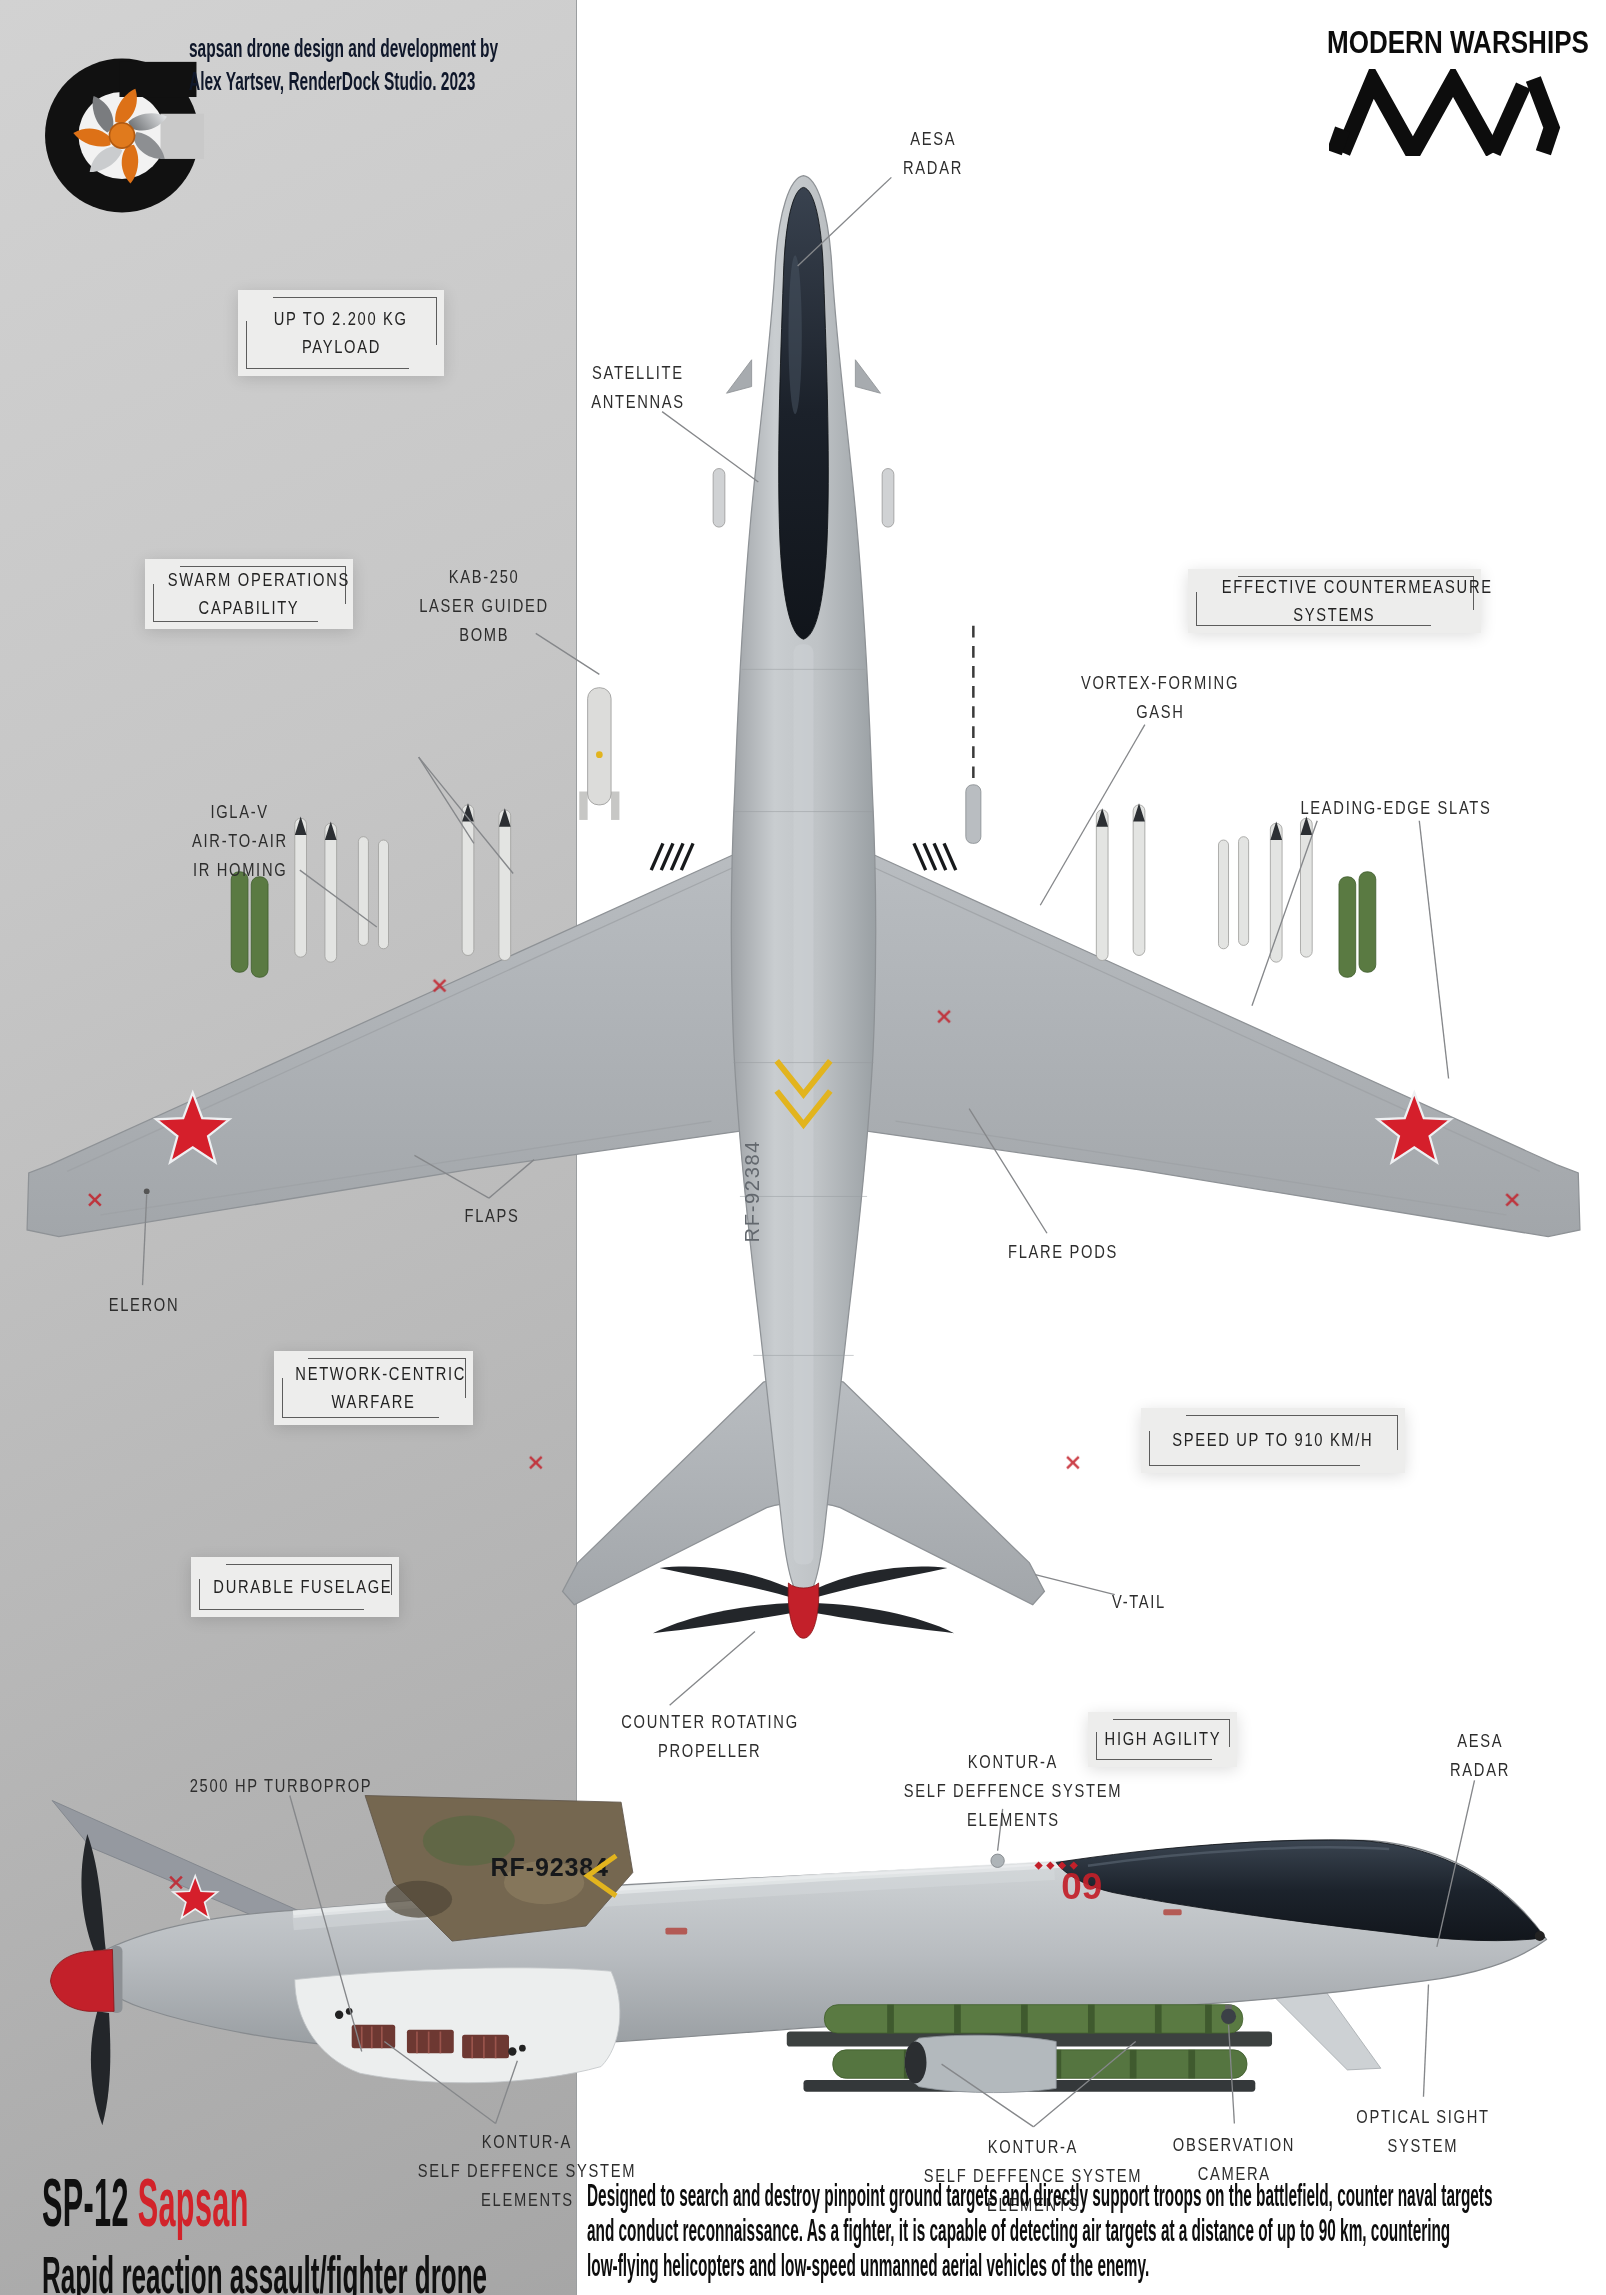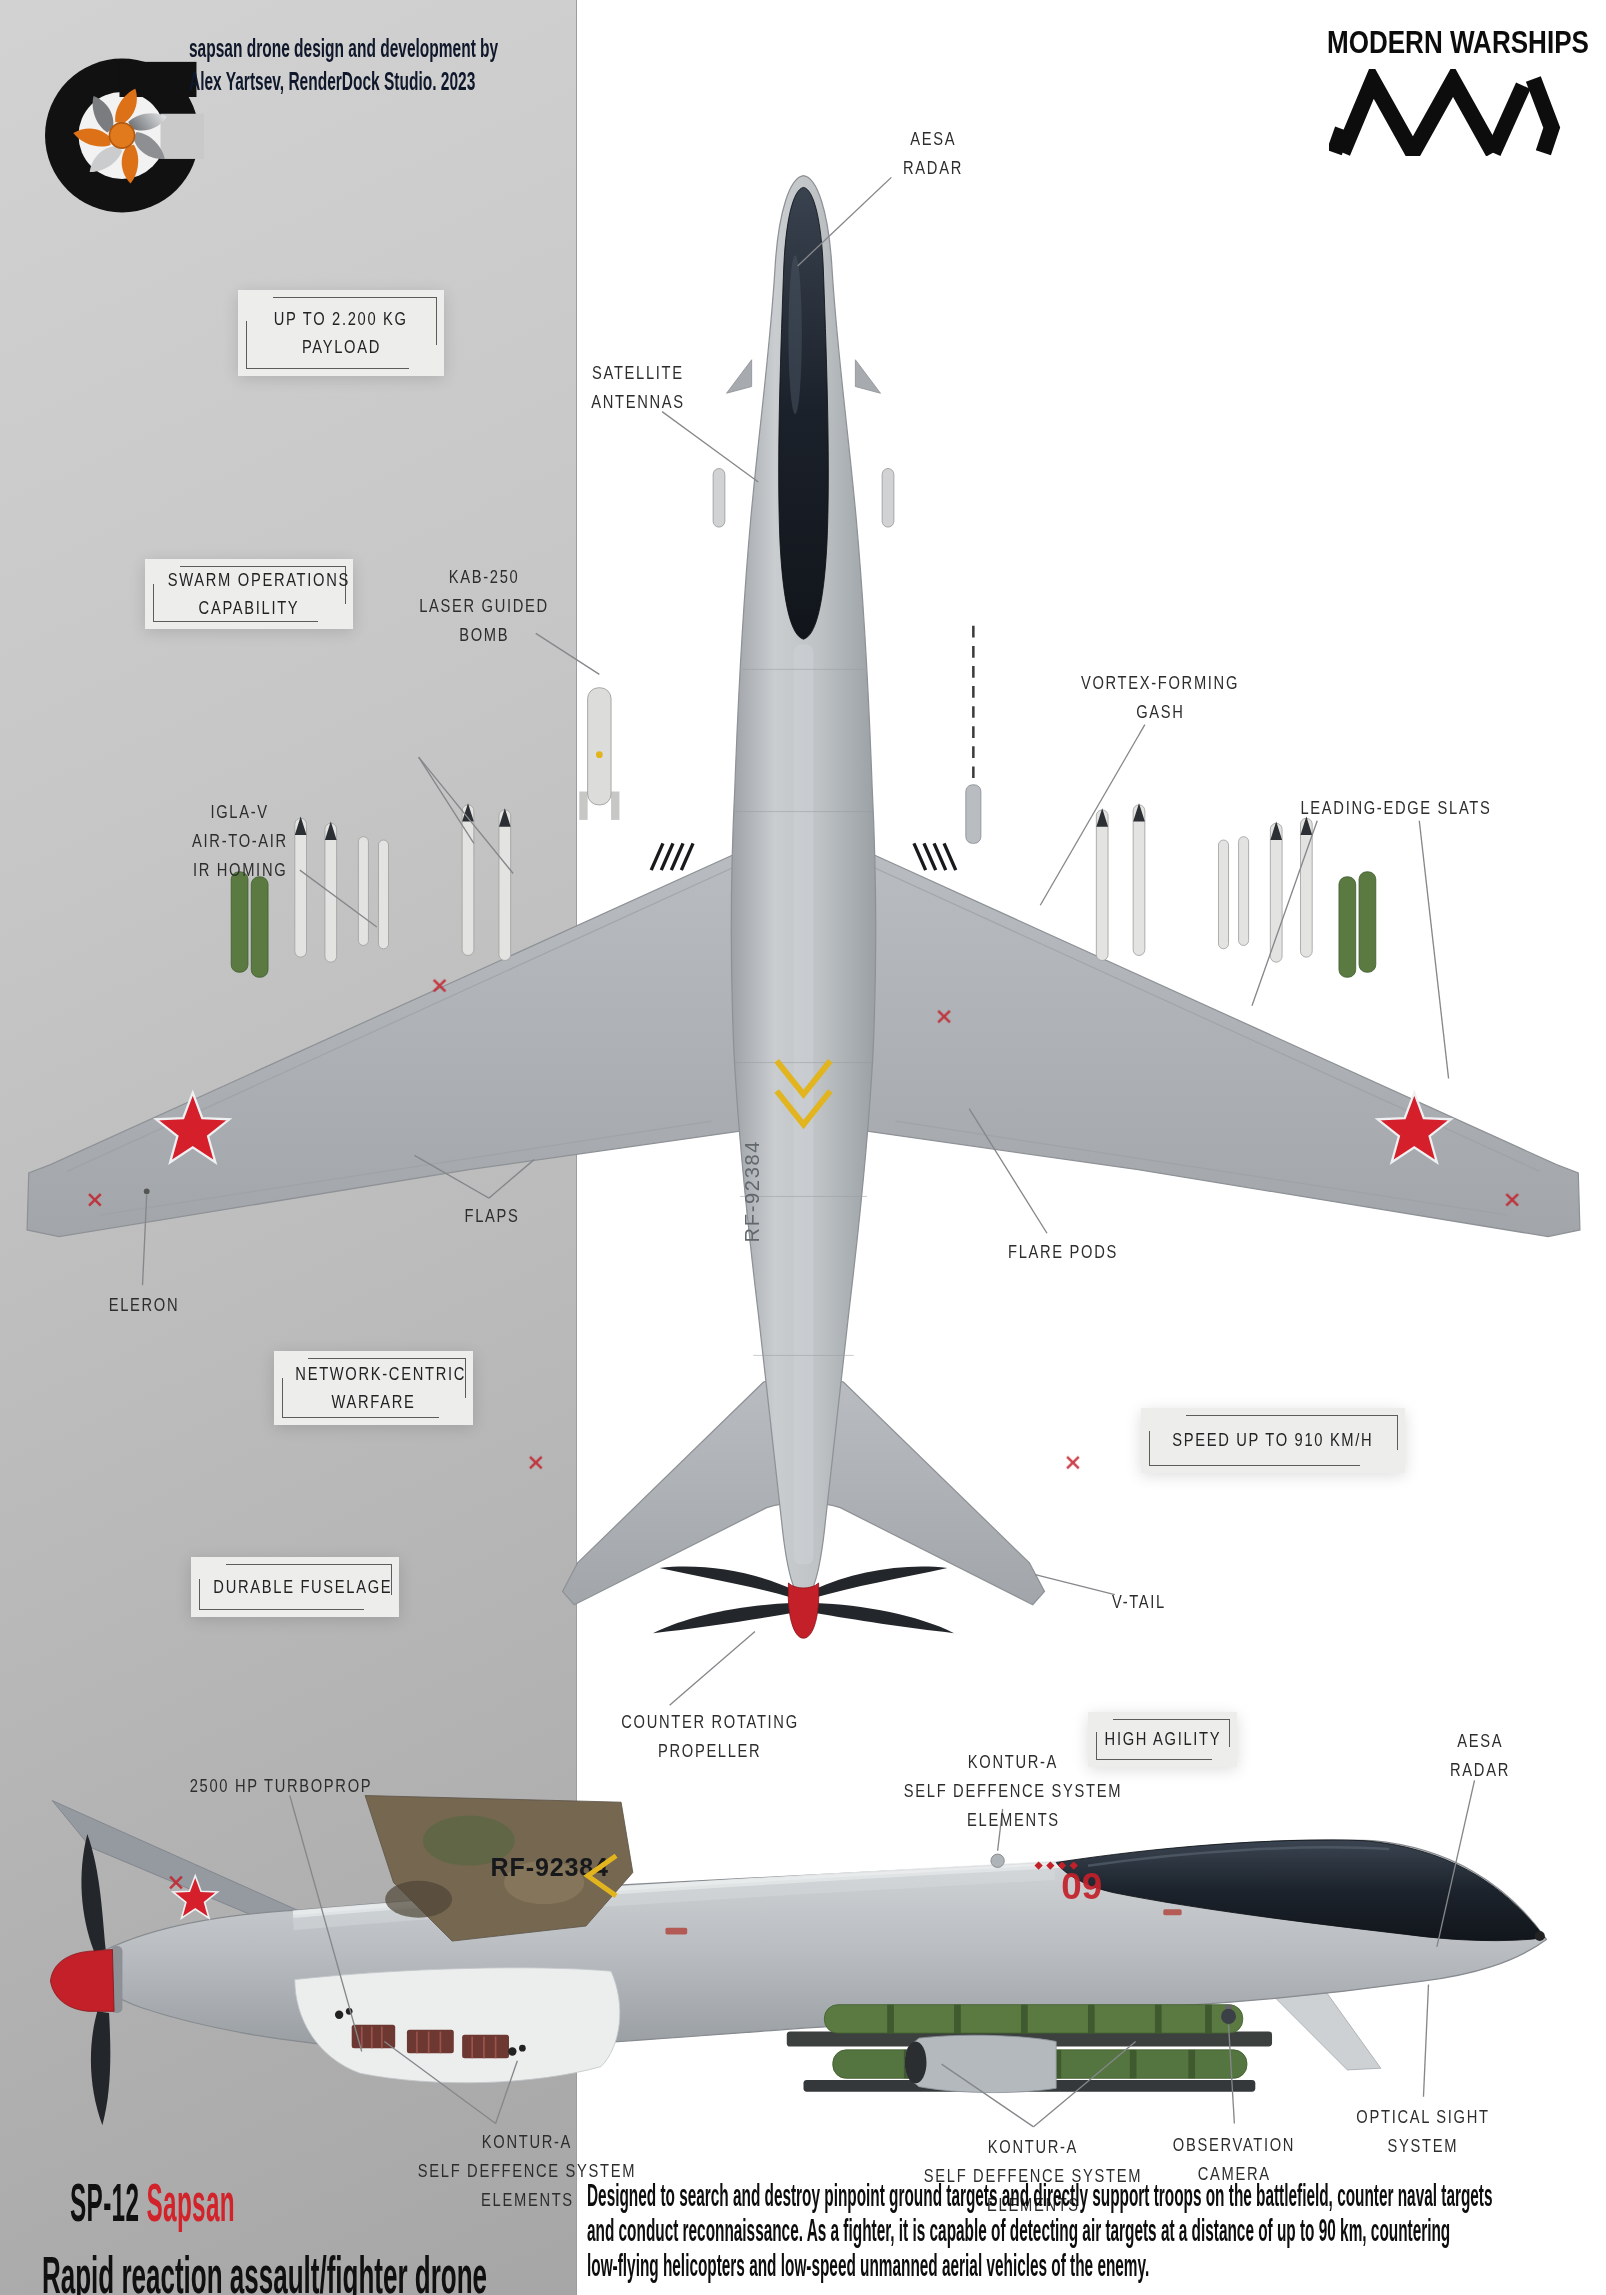--- a/index.html
+++ b/index.html
@@ -26,21 +26,21 @@
   .badge .br-a{position:absolute;top:6.7px;right:7.5px;left:17%;bottom:36%;
     border-top:1.7px solid #5c5c5c;border-right:1.7px solid #5c5c5c;pointer-events:none;}
   .badge .br-b{position:absolute;bottom:6.7px;left:7.5px;right:17%;top:36%;
     border-bottom:1.7px solid #5c5c5c;border-left:1.7px solid #5c5c5c;pointer-events:none;}
 
   
   .cond{display:inline-block;transform-origin:left top;white-space:nowrap;font-weight:bold;}
   .credit{position:absolute;left:189px;top:32px;color:#0f172a;font-size:25px;line-height:33px;}
   .brand-title{position:absolute;left:1327px;top:25px;color:#0c0c0c;font-size:31px;}
   .title-block{position:absolute;left:42px;top:2164px;color:#101010;}
-  .title-line{font-size:54px;line-height:77px;letter-spacing:0.8px;margin-left:28px;}
+  .title-line{font-size:68px;line-height:77px;letter-spacing:0.8px;}
   .title-line .red{color:#d2232a;}
   .subtitle-line{font-size:52px;line-height:54px;margin-top:6.7px;}
   .descr{position:absolute;left:587px;top:2178px;color:#0d0d0d;font-size:32px;line-height:35px;}
 </style>
 </head>
 <body>
 
 <div id="page">
 
   <div class="gray-panel"></div>
@@ -359,20 +359,26 @@
       <i class="br-b"></i>
     <div><span class="sq">Up to 2.200 kg</span></div>
     <div><span class="sq">payload</span></div>
   </div>
   <div class="badge" style="left:145px;top:559px;width:208px;height:70px">
     <i class="br-a"></i>
       <i class="br-b"></i>
     <div><span class="sq">Swarm operations</span></div>
     <div><span class="sq">capability</span></div>
   </div>
+  <div class="badge" style="left:1188px;top:569px;width:293px;height:64px">
+    <i class="br-a"></i>
+      <i class="br-b"></i>
+    <div><span class="sq">Effective countermeasure</span></div>
+    <div><span class="sq">systems</span></div>
+  </div>
   <div class="badge" style="left:274px;top:1351px;width:199px;height:74px">
     <i class="br-a"></i>
       <i class="br-b"></i>
     <div><span class="sq">network-centric</span></div>
     <div><span class="sq">warfare</span></div>
   </div>
   <div class="badge" style="left:1141px;top:1408px;width:264px;height:65px">
     <i class="br-a"></i>
       <i class="br-b"></i>
     <div><span class="sq">Speed up to 910 km/h</span></div>

